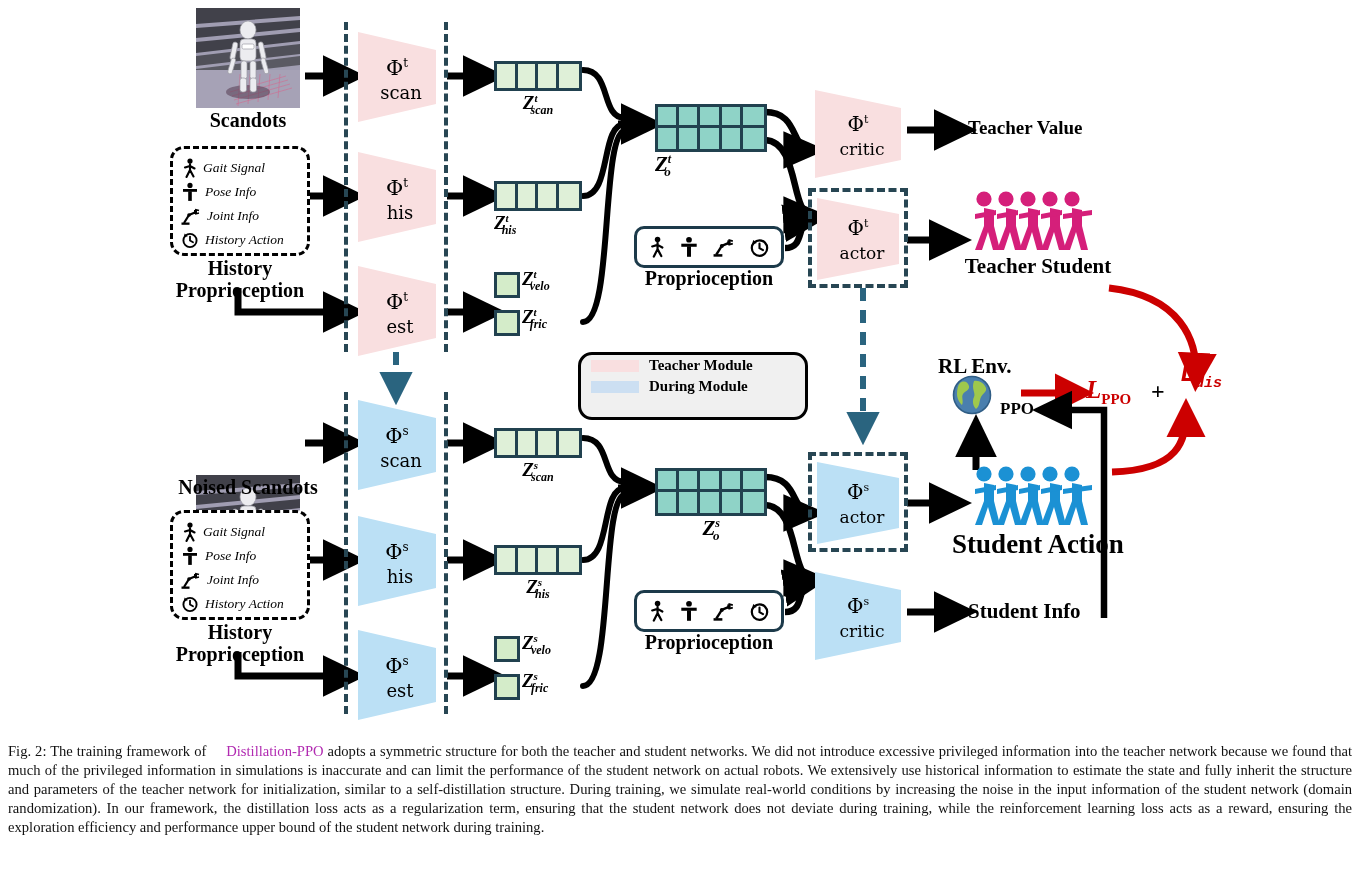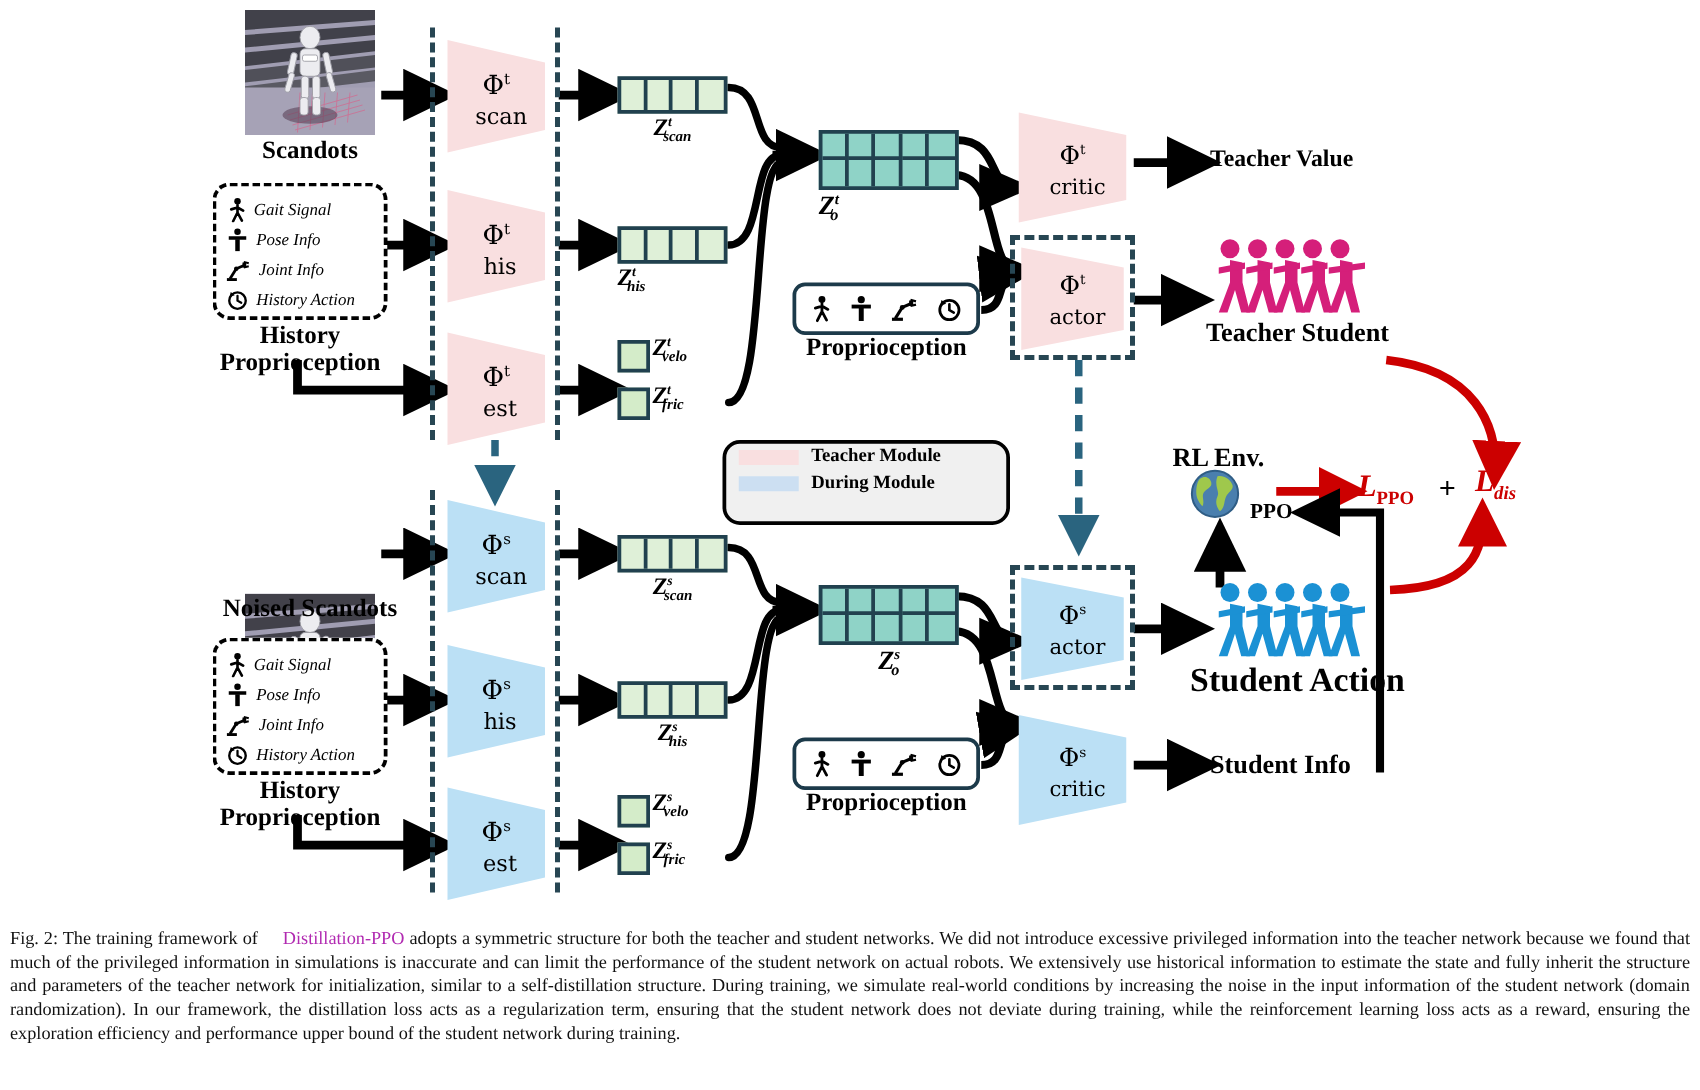--- a/index.html
+++ b/index.html
@@ -670,21 +670,21 @@
       <path d="M22,6 C27,5 32,8 34,13 C35,17 31,18 29,22 C27,26 28,31 24,34 C21,31 20,26 22,22 C24,18 19,14 22,6 Z" fill="#9fc84c"></path>
       <circle cx="20" cy="20" r="18.5" fill="none" stroke="#2f5d85" stroke-width="1.6"></circle>
     </svg>
   </div>
   <div class="abs bold-label" style="left:1000px;top:400px;width:56px;text-align:left;font-size:17px;">PPO</div>
 
   <div class="abs" style="left:1086px;top:376px;font-family:'Liberation Serif',serif;font-weight:bold;font-style:italic;color:#cc0000;font-size:25px;">
     <span>L</span><sub style="font-size:15px;font-style:normal;">PPO</sub>
   </div>
   <div class="abs" style="left:1151px;top:378px;font-family:'Liberation Serif',serif;font-weight:bold;font-size:24px;color:#000;">+</div>
-  <div class="abs" style="left:1180px;top:372px;font-family:Liberation Serif, serif;font-weight:bold;font-style:italic;color:#cc0000;font-size:25px;">
+  <div class="abs" style="left:1180px;top:360px;font-family:Liberation Mono, monospace;font-weight:bold;font-style:italic;color:#cc0000;font-size:25px;">
     <span>L</span><sub style="font-size:15px;">dis</sub>
   </div>
 
 </div>
 
 <div class="caption">
   <span>Fig. 2: The training framework of </span><span class="cap-hl">Distillation-PPO</span><span> adopts a symmetric structure for both the teacher and student networks. We did not introduce excessive privileged information into the teacher network because we found that much of the privileged information in simulations is inaccurate and can limit the performance of the student network on actual robots. We extensively use historical information to estimate the state and fully inherit the structure and parameters of the teacher network for initialization, similar to a self-distillation structure. During training, we simulate real-world conditions by increasing the noise in the input information of the student network (domain randomization). In our framework, the distillation loss acts as a regularization term, ensuring that the student network does not deviate during training, while the reinforcement learning loss acts as a reward, ensuring the exploration efficiency and performance upper bound of the student network during training.</span>
 </div>
 
 </body></html>

